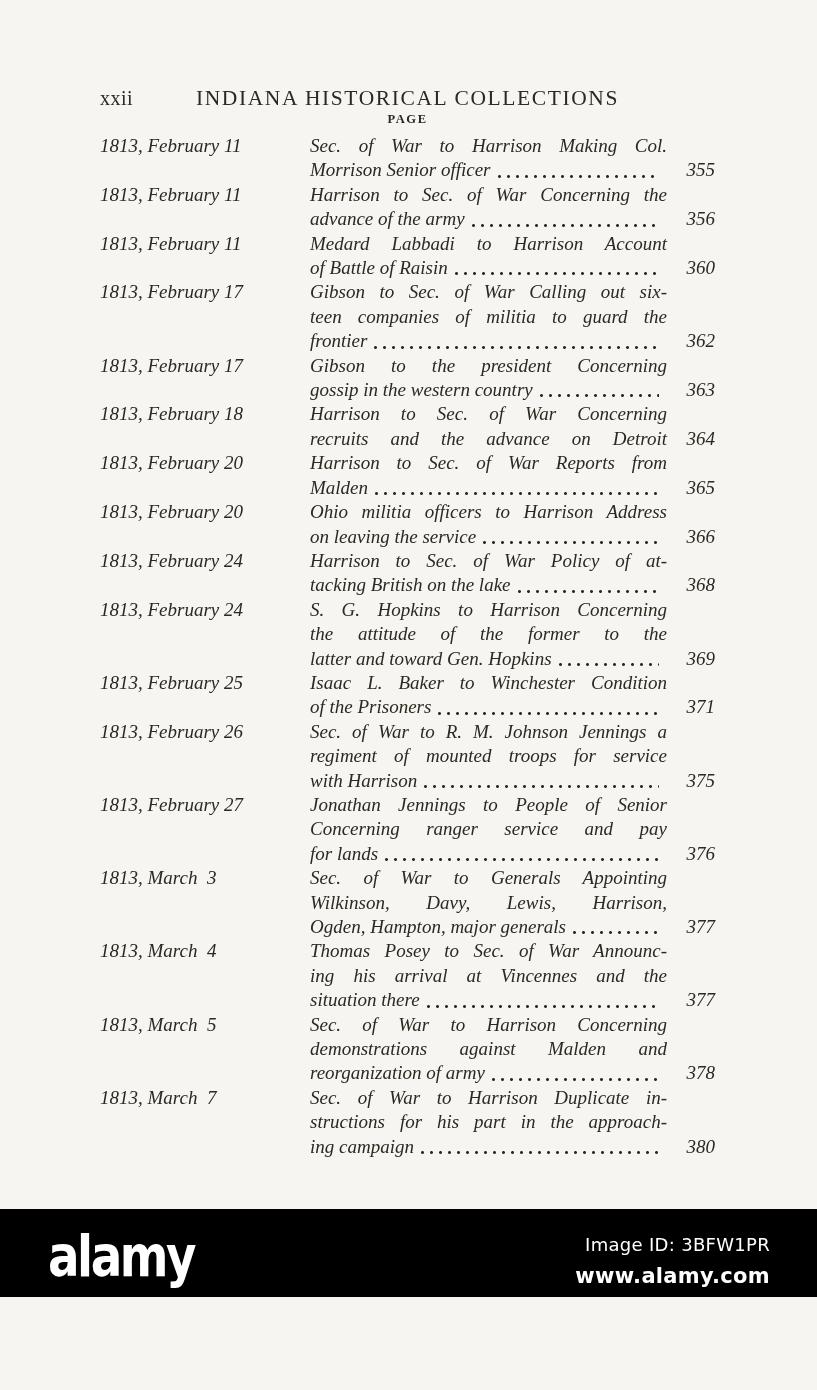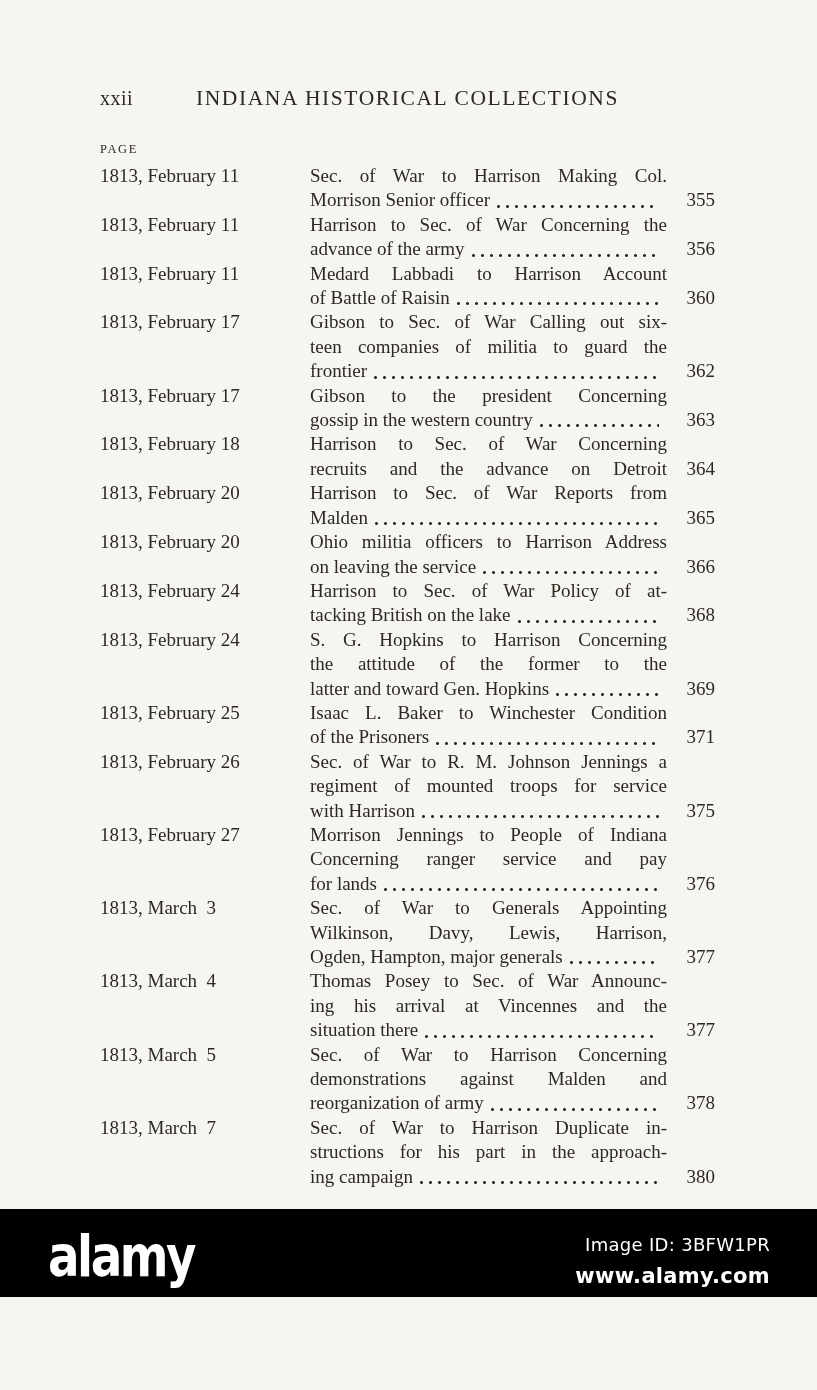--- a/index.html
+++ b/index.html
@@ -36,34 +36,34 @@
     letter-spacing:.5px;
   }
   .page-title{
     text-align:center;
     font-size:21.5px;
     letter-spacing:1.6px;
     white-space:nowrap;
   }
   
   .page-col-label{
-    margin-top:30px;
-    text-align:left;
+    text-align:center;
     font-size:12.5px;
     letter-spacing:1.6px;
-    font-weight:400;
+    font-weight:700;
   }
   
   .toc{
     margin-top:7px;
   }
   .entry{
     display:flex;
     font-size:19px;
     line-height:24.4px;
+    font-style:italic;
   }
   .entry .date{
     flex:0 0 210px;
     white-space:pre;
   }
   .entry .lines{
     flex:1 1 auto;
     min-width:0;
   }
   .line{
@@ -326,21 +326,21 @@
               <span class="t indent">with Harrison</span>
               <span class="leader"></span>
               <span class="pg">375</span>
             </div>
           </div>
         </div>
         <div class="entry">
           <div class="date">1813, February 27</div>
           <div class="lines">
             <div class="line">
-              <span class="t justify">Morrison Jennings to People of Indiana</span>
+              <span class="t justify">Jonathan Jennings to People of Senior</span>
               <span class="pg"></span>
             </div>
             <div class="line">
               <span class="t justify indent">Concerning ranger service and pay</span>
               <span class="pg"></span>
             </div>
             <div class="line">
               <span class="t indent">for lands</span>
               <span class="leader"></span>
               <span class="pg">376</span>

